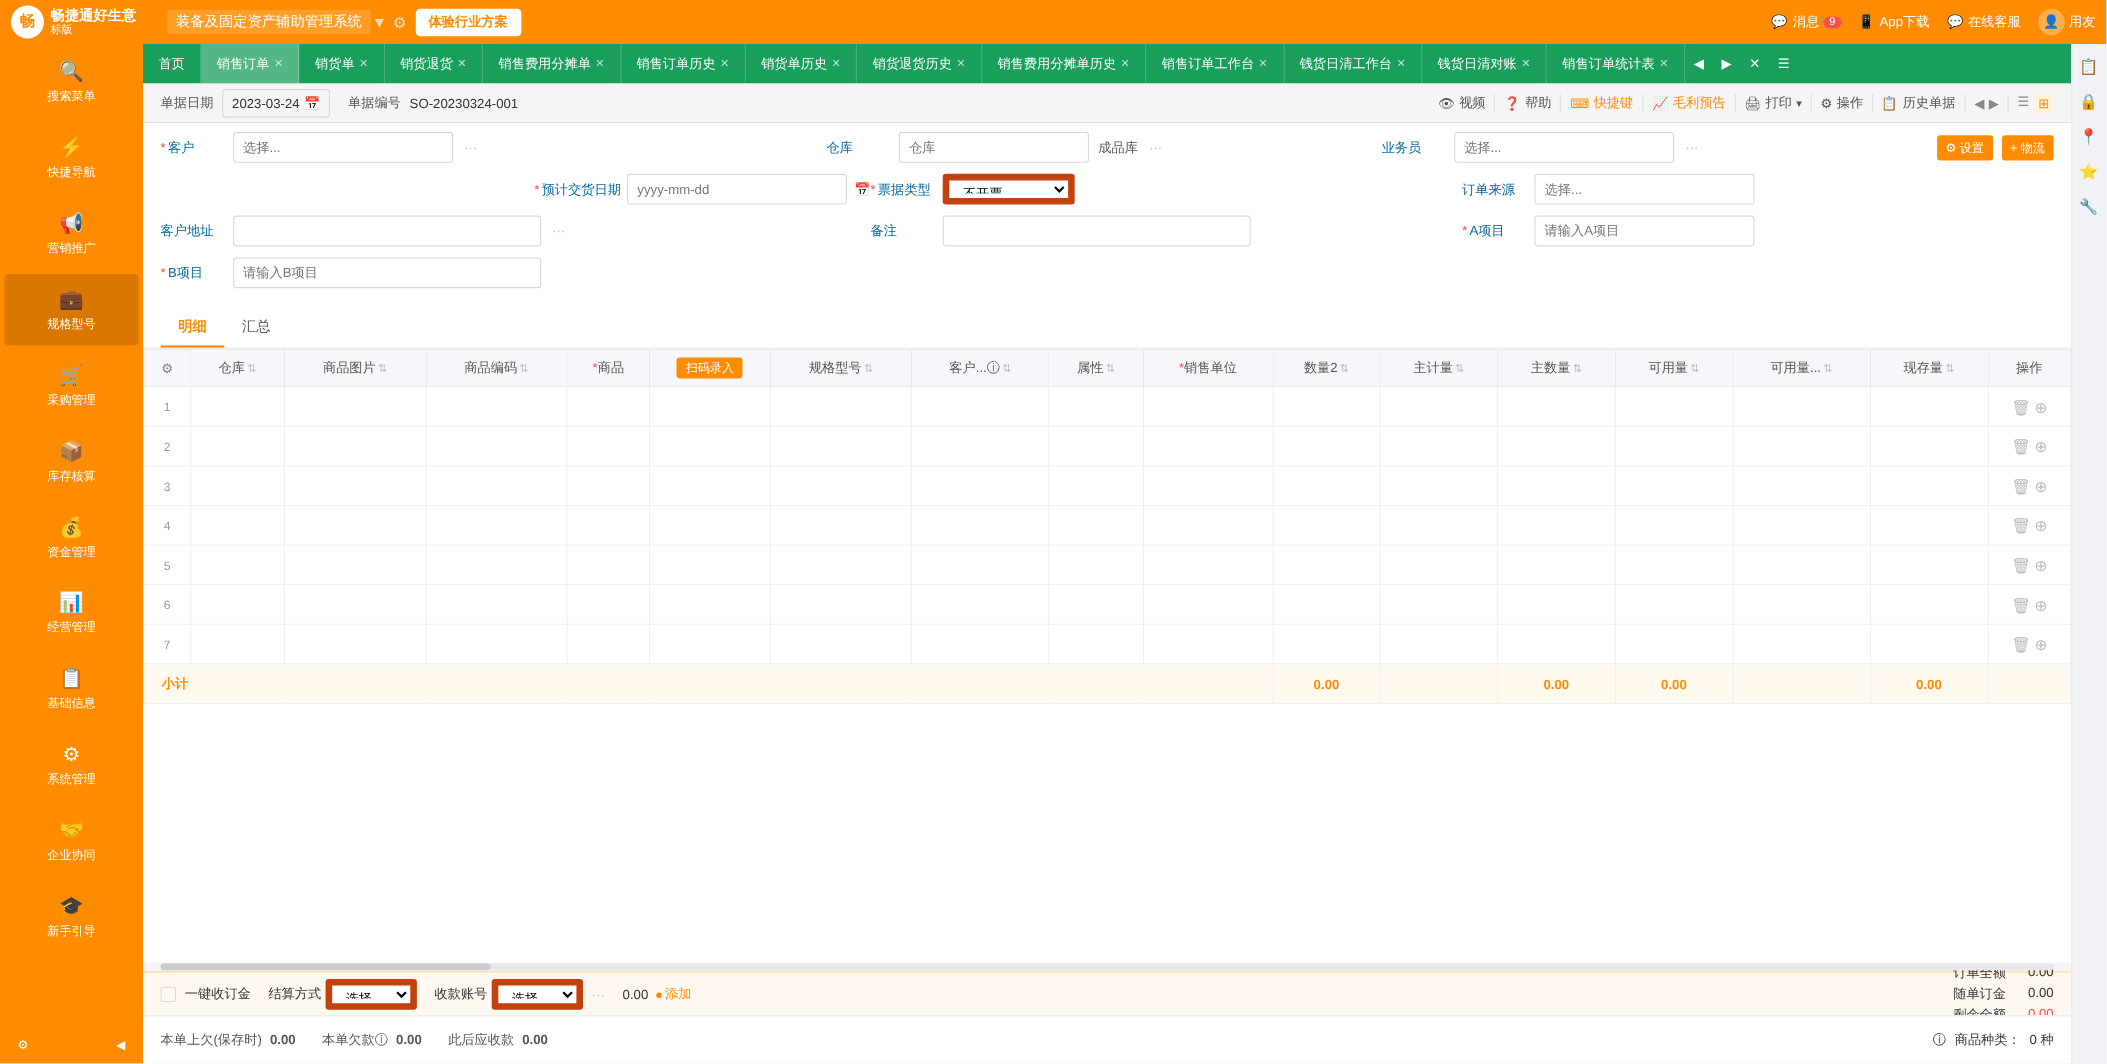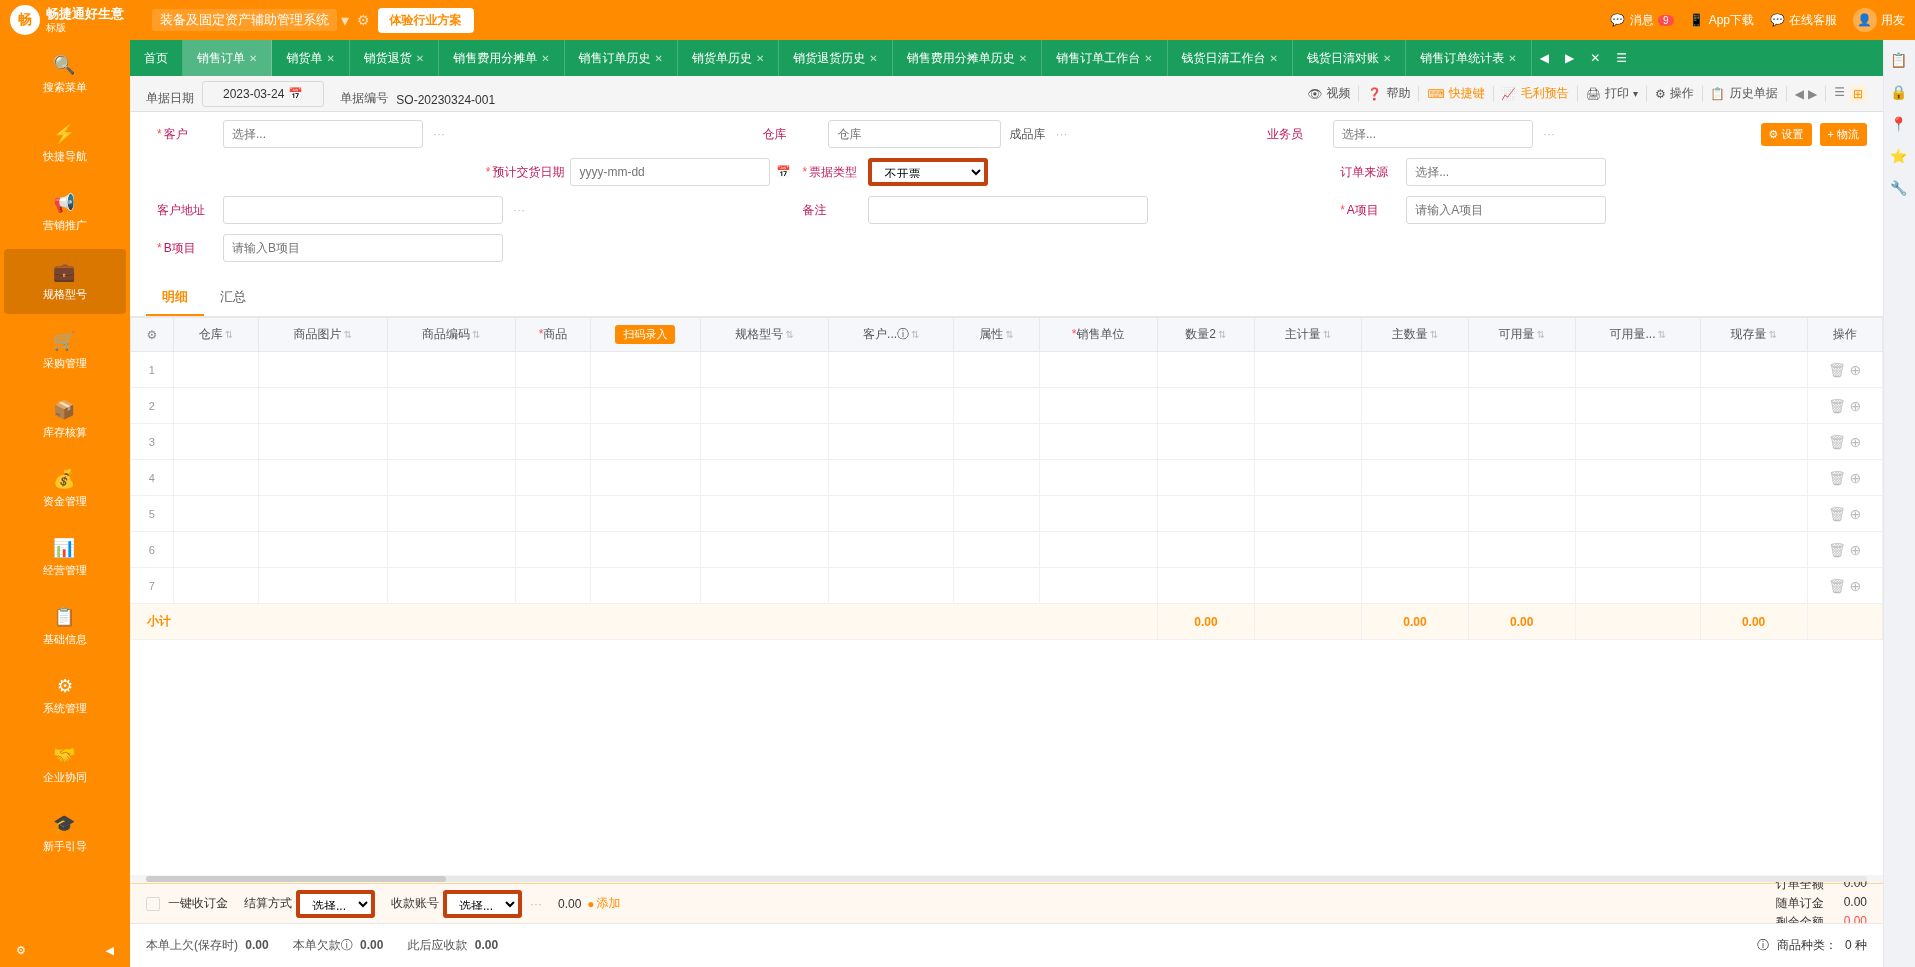--- a/index.html
+++ b/index.html
@@ -35,25 +35,25 @@
     .tab-item.active { background: rgba(255,255,255,0.25); }
     .tab-item .close-x { font-size: 10px; opacity: 0.7; }
     .tab-nav-btn { color: white; padding: 0 8px; height: 36px; display: flex; align-items: center; cursor: pointer; }
 
     
     .toolbar { height: 36px; background: #f5f5f5; border-bottom: 1px solid #e0e0e0; display: flex; align-items: center; padding: 0 16px; gap: 16px; flex-shrink: 0; }
     .toolbar-item { display: flex; align-items: center; gap: 4px; color: #555; font-size: 12px; cursor: pointer; }
     .toolbar-divider { width: 1px; height: 16px; background: #ddd; }
     .form-row { display: flex; align-items: center; margin-bottom: 10px; gap: 0; }
     .form-field { display: flex; align-items: center; gap: 6px; flex: 1; }
-    .form-label { color: #be185d; font-size: 12px; white-space: nowrap; min-width: 60px; margin-left: 11px; }
+    .form-label { color: #0369a1; font-size: 12px; white-space: nowrap; min-width: 60px; }
     .form-label.required::before { content: '*'; color: #ff4d4f; margin-right: 2px; }
     .form-input { border: 1px solid #d9d9d9; border-radius: 3px; padding: 4px 8px; font-size: 12px; color: #333; min-width: 140px; height: 28px; outline: none; }
     .form-input-lg { min-width: 200px; }
-    .form-select { border: 4px solid #c2410c; border-radius: 3px; padding: 4px 8px; font-size: 12px; height: 28px; outline: none; background: white; }
+    .form-select { border: 6px solid #c2410c; border-radius: 3px; padding: 4px 8px; font-size: 12px; height: 28px; outline: none; background: white; }
     .form-dots { color: #bbb; margin-left: 4px; cursor: pointer; }
     .tab-row { display: flex; border-bottom: 1px solid #e8e8e8; padding: 0 16px; background: white; }
     .tab-btn { padding: 8px 16px; font-size: 13px; cursor: pointer; border-bottom: 2px solid transparent; color: #555; }
     .tab-btn.active { color: #ff8c00; border-bottom-color: #ff8c00; font-weight: bold; }
 
     
     .data-table { width: 100%; border-collapse: collapse; font-size: 12px; }
     .data-table th { background: #f5f7fa; border: 1px solid #e8e8e8; padding: 8px 6px; text-align: center; color: #555; font-weight: normal; white-space: nowrap; position: sticky; top: 0; z-index: 1; }
     .data-table td { border: 1px solid #f0f0f0; padding: 6px 4px; text-align: center; color: #333; height: 36px; }
     .row-num { color: #999; font-size: 11px; }
@@ -249,23 +249,23 @@
         </div>
         <div class="tab-nav-btn">◀</div>
         <div class="tab-nav-btn">▶</div>
         <div class="tab-nav-btn">✕</div>
         <div class="tab-nav-btn">☰</div>
       </div>
 
       <div style="flex:1;overflow:auto;display:flex;flex-direction:column;background:white;">
 
         <div class="toolbar">
-          <div style="display:flex;align-items:flex-end;gap:8px;font-size:12px;">
+          <div style="display:flex;align-items:center;gap:8px;font-size:12px;">
             <span style="color:#555;font-size:12px;">单据日期</span>
-            <div style="display:flex;align-items:center;gap:4px;border:1px solid #d9d9d9;border-radius:3px;padding:2px 20px;height:26px;">
+            <div style="display:flex;align-items:center;gap:4px;border:1px solid #d9d9d9;border-radius:3px;padding:2px 8px;height:26px;">
               <span>2023-03-24</span>
               <span style="color:#bbb;">📅</span>
             </div>
             <span style="color:#555;font-size:12px;margin-left:8px;">单据编号</span>
             <span style="color:#333;">SO-20230324-001</span>
           </div>
           <div class="header-actions">
             <div class="toolbar-item">
               <span>👁</span>
                 <span>视频</span>

